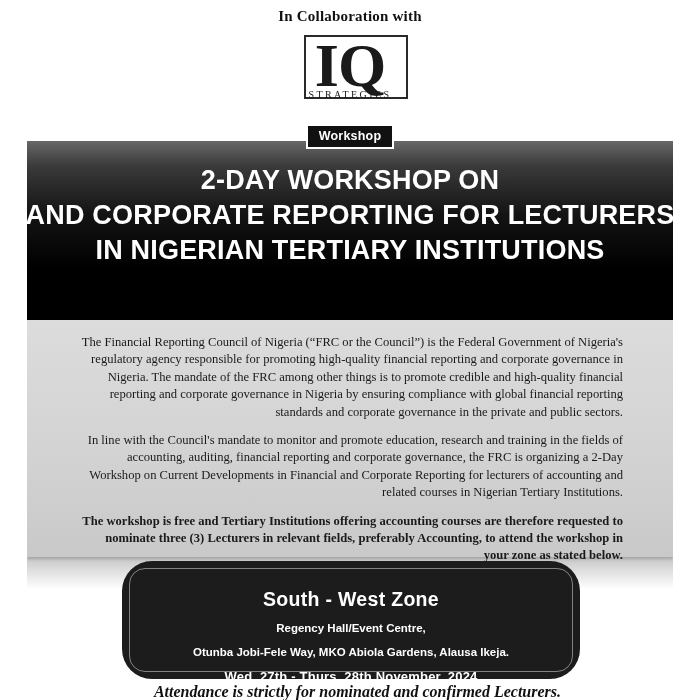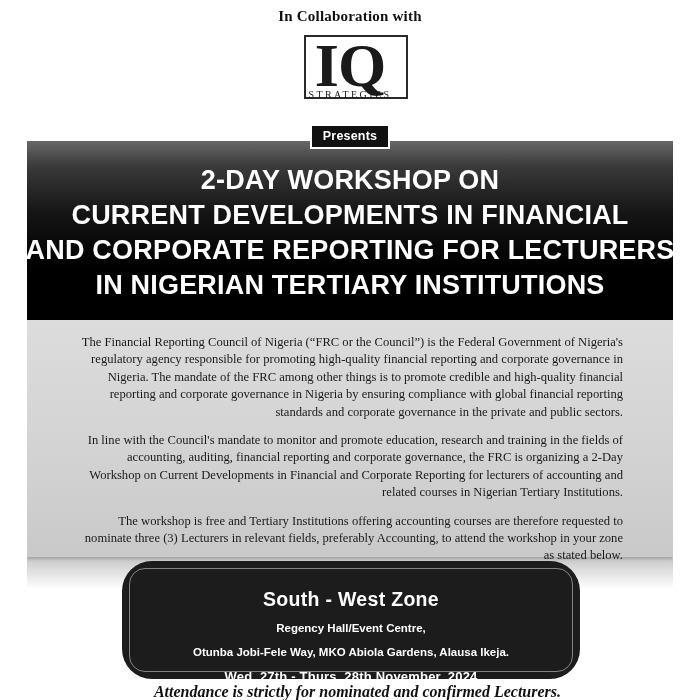--- a/index.html
+++ b/index.html
@@ -166,21 +166,21 @@
     top: 14px;
     font-family: "Liberation Serif", serif;
     font-size: 12.6px;
     line-height: 17.4px;
     color: #1a1a1a;
     text-align: right;
   }
   .panel-text p {
     margin: 0 0 11px 0;
   }
-  .panel-text p:last-child { margin-bottom: 4px; }
+  .panel-text p:last-child { margin-bottom: 4px; font-weight: bold; }
 
   
   .zone-card {
     position: absolute;
     left: 122px;
     width: 458px;
     top: 561px;
     height: 118px;
     background: #1c1c1c;
     border-radius: 30px;
@@ -271,28 +271,27 @@
   <div class="logo-wrap">
     <div class="logo-box"></div>
     <div class="logo-letters">IQ</div>
     <div class="logo-sub">STRATEGIES</div>
   </div>
 </div>
 
 <div class="title-band">
   <div class="title-inner">
     <span class="l1">2-Day Workshop on</span>
-    <span class="l2">Current Developments in Financial</span>
     <span class="l3">and Corporate Reporting for Lecturers</span>
     <span class="l4">in Nigerian Tertiary Institutions</span>
   </div>
 </div>
 
 <div class="presents-wrap">
-  <span class="presents">Presents</span>
+  <span class="presents">Workshop</span>
 </div>
 
 <div class="body-panel">
   <div class="fold-left"></div>
   <div class="panel-text">
     <p>The Financial Reporting Council of Nigeria (“FRC or the Council”) is the Federal Government of Nigeria's regulatory agency responsible for promoting high-quality financial reporting and corporate governance in Nigeria. The mandate of the FRC among other things is to promote credible and high-quality financial reporting and corporate governance in Nigeria by ensuring compliance with global financial reporting standards and corporate governance in the private and public sectors.</p>
     <p>In line with the Council's mandate to monitor and promote education, research and training in the fields of accounting, auditing, financial reporting and corporate governance, the FRC is organizing a 2-Day Workshop on Current Developments in Financial and Corporate Reporting for lecturers of accounting and related courses in Nigerian Tertiary Institutions.</p>
     <p>The workshop is free and Tertiary Institutions offering accounting courses are therefore requested to nominate three (3) Lecturers in relevant fields, preferably Accounting, to attend the workshop in your zone as stated below.</p>
   </div>
 </div>

